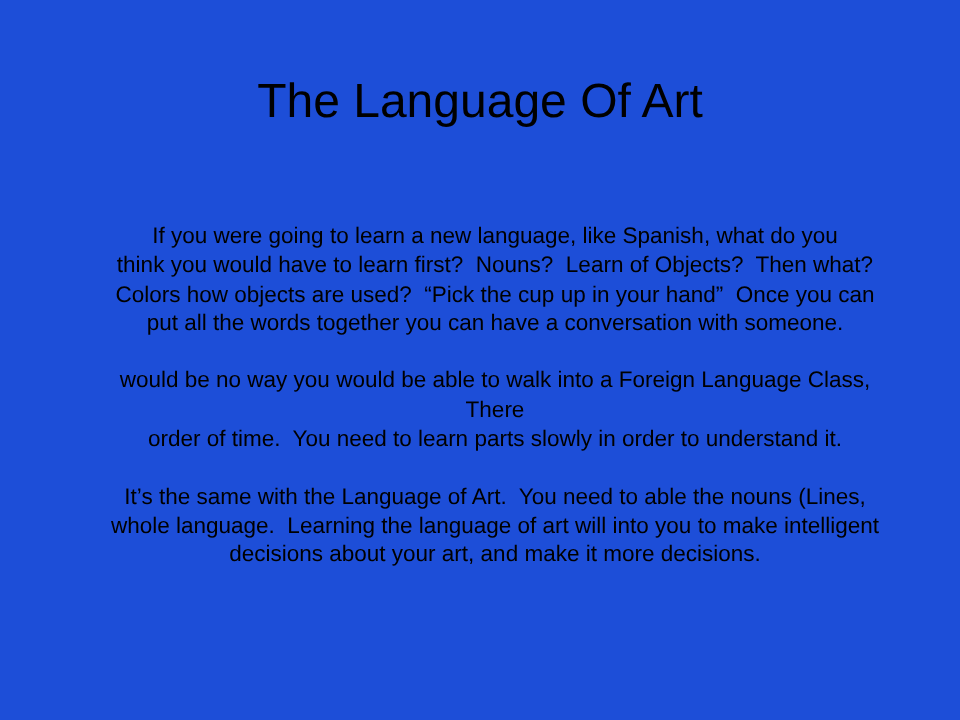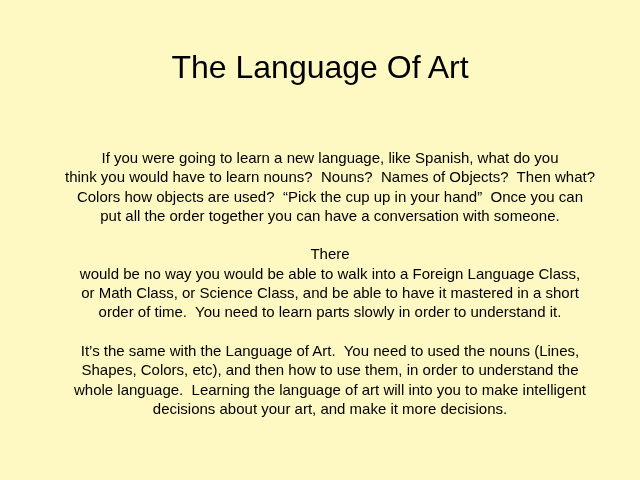--- a/index.html
+++ b/index.html
@@ -11,21 +11,21 @@
     height: 480px;
     background: #ffffff;
     overflow: hidden;
     font-family: "Liberation Sans", sans-serif;
     color: #000000;
   }
   .slide {
     position: relative;
     width: 640px;
     height: 480px;
-    background: #fef9c3;
+    background: #1d4ed8;
   }
   .slide-title {
     position: absolute;
     top: 48px;
     left: 0;
     width: 640px;
     text-align: center;
     font-size: 32px;
     line-height: 38px;
     font-weight: 400;
@@ -52,33 +52,31 @@
 <body>
 
 <div class="slide">
 
   <div class="slide-title">The Language Of Art</div>
 
   <div class="slide-body">
 
     <div class="para">
       <div class="line">If you were going to learn a new language, like Spanish, what do you</div>
-      <div class="line">think you would have to learn nouns?  Nouns?  Names of Objects?  Then what?</div>
+      <div class="line">think you would have to learn first?  Nouns?  Learn of Objects?  Then what?</div>
       <div class="line">Colors how objects are used?  “Pick the cup up in your hand”  Once you can</div>
-      <div class="line">put all the order together you can have a conversation with someone.</div>
+      <div class="line">put all the words together you can have a conversation with someone.</div>
     </div>
 
     <div class="para">
+      <div class="line">would be no way you would be able to walk into a Foreign Language Class,</div>
       <div class="line">There</div>
-      <div class="line">would be no way you would be able to walk into a Foreign Language Class,</div>
-      <div class="line">or Math Class, or Science Class, and be able to have it mastered in a short</div>
       <div class="line">order of time.  You need to learn parts slowly in order to understand it.</div>
     </div>
 
     <div class="para">
-      <div class="line">It’s the same with the Language of Art.  You need to used the nouns (Lines,</div>
-      <div class="line">Shapes, Colors, etc), and then how to use them, in order to understand the</div>
+      <div class="line">It’s the same with the Language of Art.  You need to able the nouns (Lines,</div>
       <div class="line">whole language.  Learning the language of art will into you to make intelligent</div>
       <div class="line">decisions about your art, and make it more decisions.</div>
     </div>
 
   </div>
 </div>
 
 </body></html>

